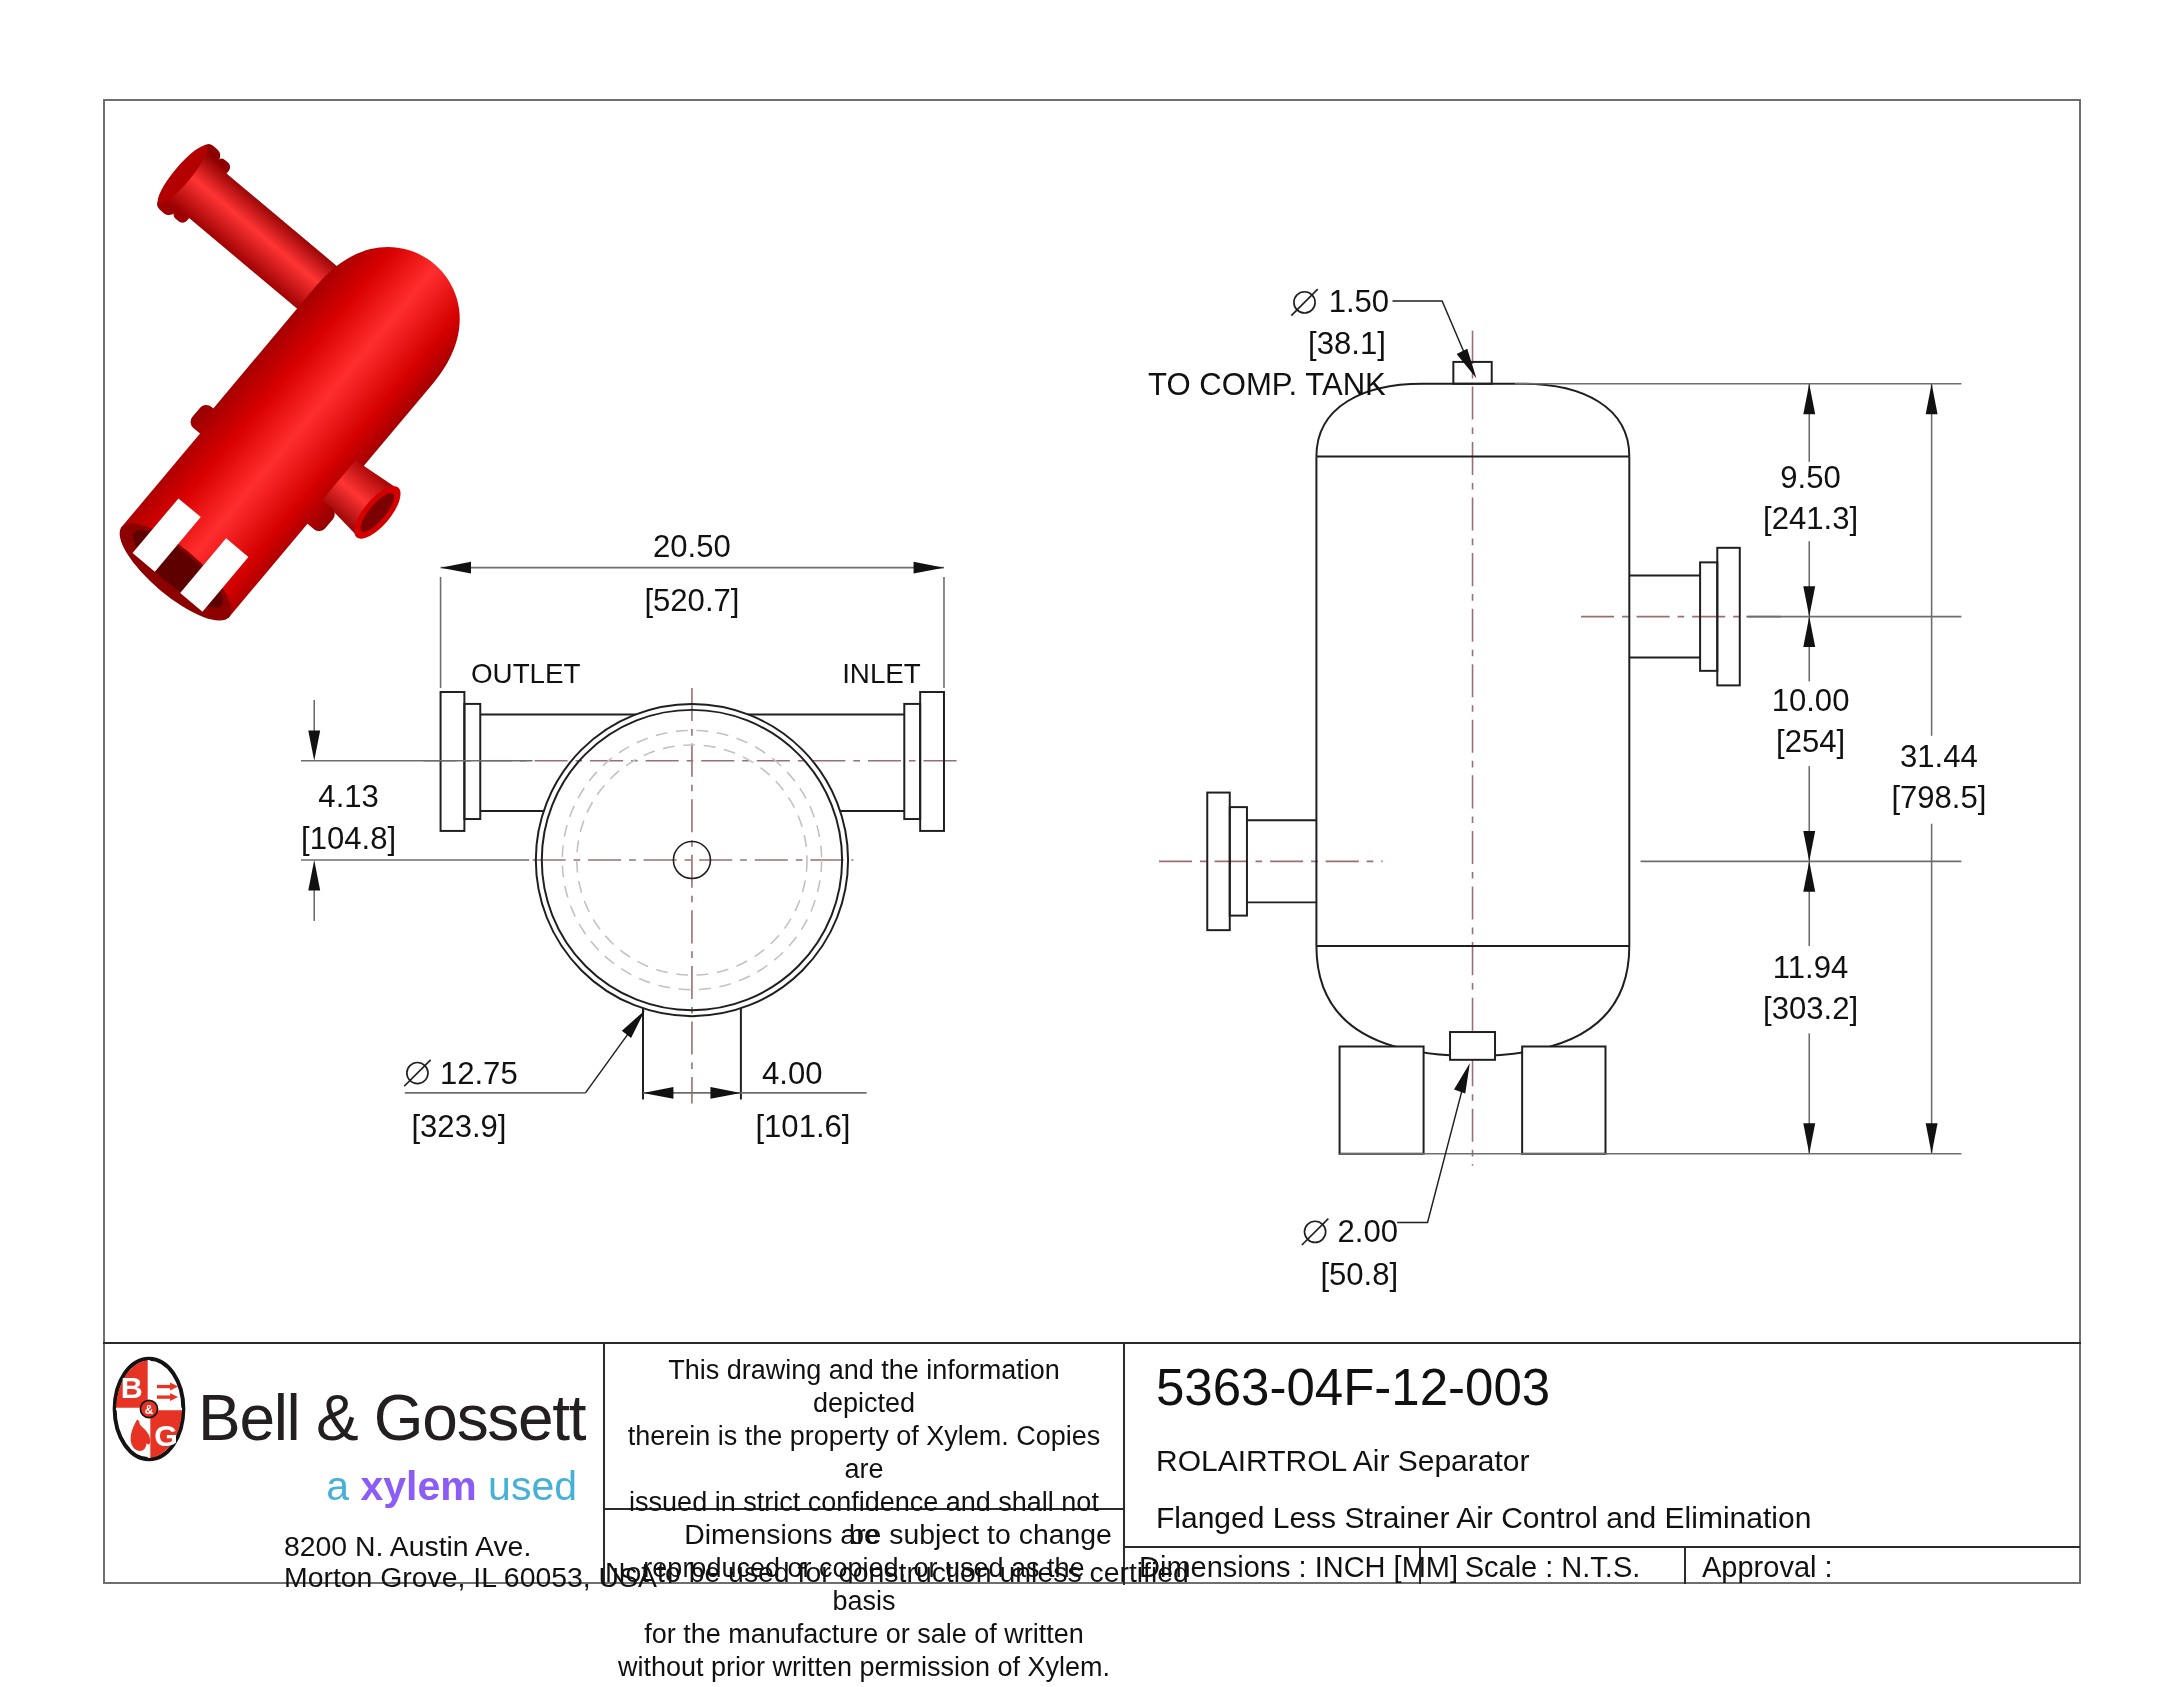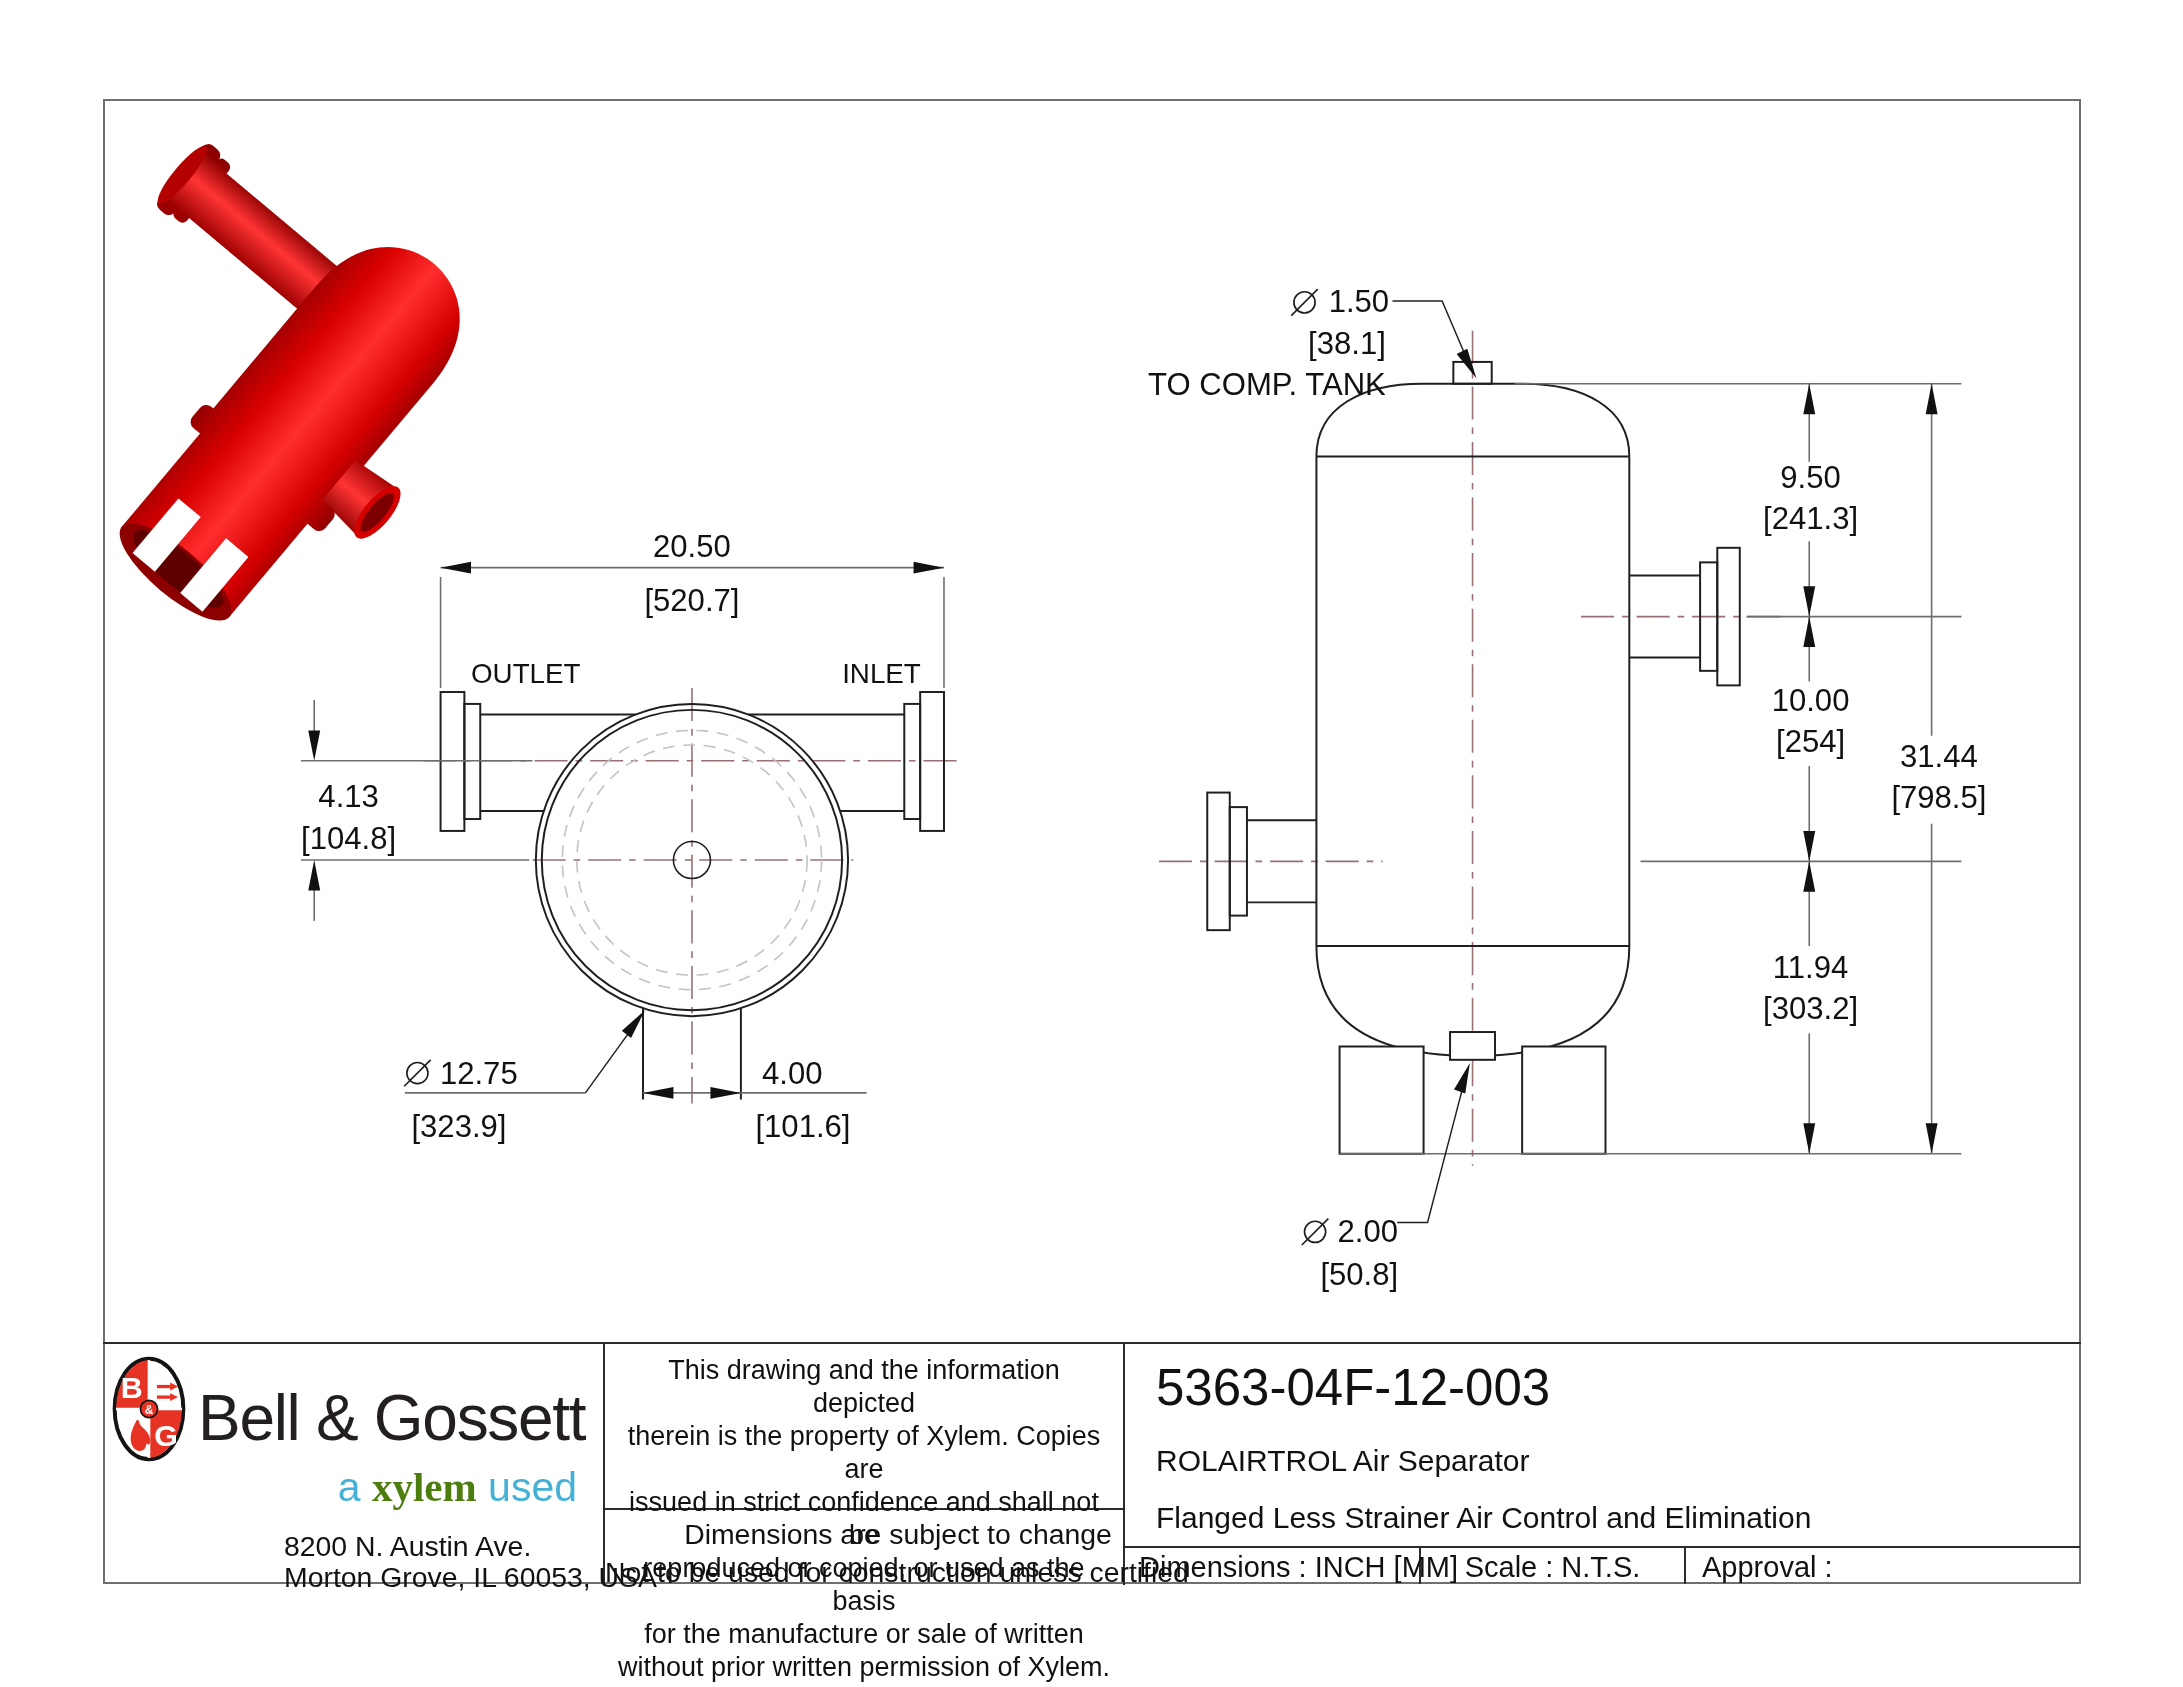--- a/index.html
+++ b/index.html
@@ -5,21 +5,21 @@
   html,body{margin:0;padding:0;background:#ffffff;}
   .page{position:relative;width:2183px;height:1687px;background:#ffffff;font-family:"Liberation Sans",sans-serif;overflow:hidden;}
   svg.overlay{position:absolute;left:0;top:0;}
   .frame{position:absolute;left:103px;top:99px;width:1978px;height:1485px;border:2px solid #6f6f6f;box-sizing:border-box;}
   .ln{position:absolute;background:#2b2b2b;}
   .t{position:absolute;color:#111111;white-space:nowrap;}
   .disc{font-size:27px;line-height:33px;text-align:center;white-space:normal;}
   .brand{font-size:64px;font-weight:normal;color:#231f20;letter-spacing:-1.3px;}
   .tagline{font-size:41px;text-align:right;}
   .tag-a,.tag-brand{color:#45b1d6;}
-  .tag-x{color:#4d7c0f;font-weight:bold;font-family:Liberation Serif, serif;}
+  .tag-x{color:#8b5cf6;font-weight:bold;}
   .addr{font-size:28.4px;line-height:31px;}
   .pn{font-size:51px;color:#111;}
   .desc{font-size:30px;}
   .cell{font-size:29px;}
   .center{text-align:center;}
 </style>
 </head>
 <body>
 
 <div class="page">

